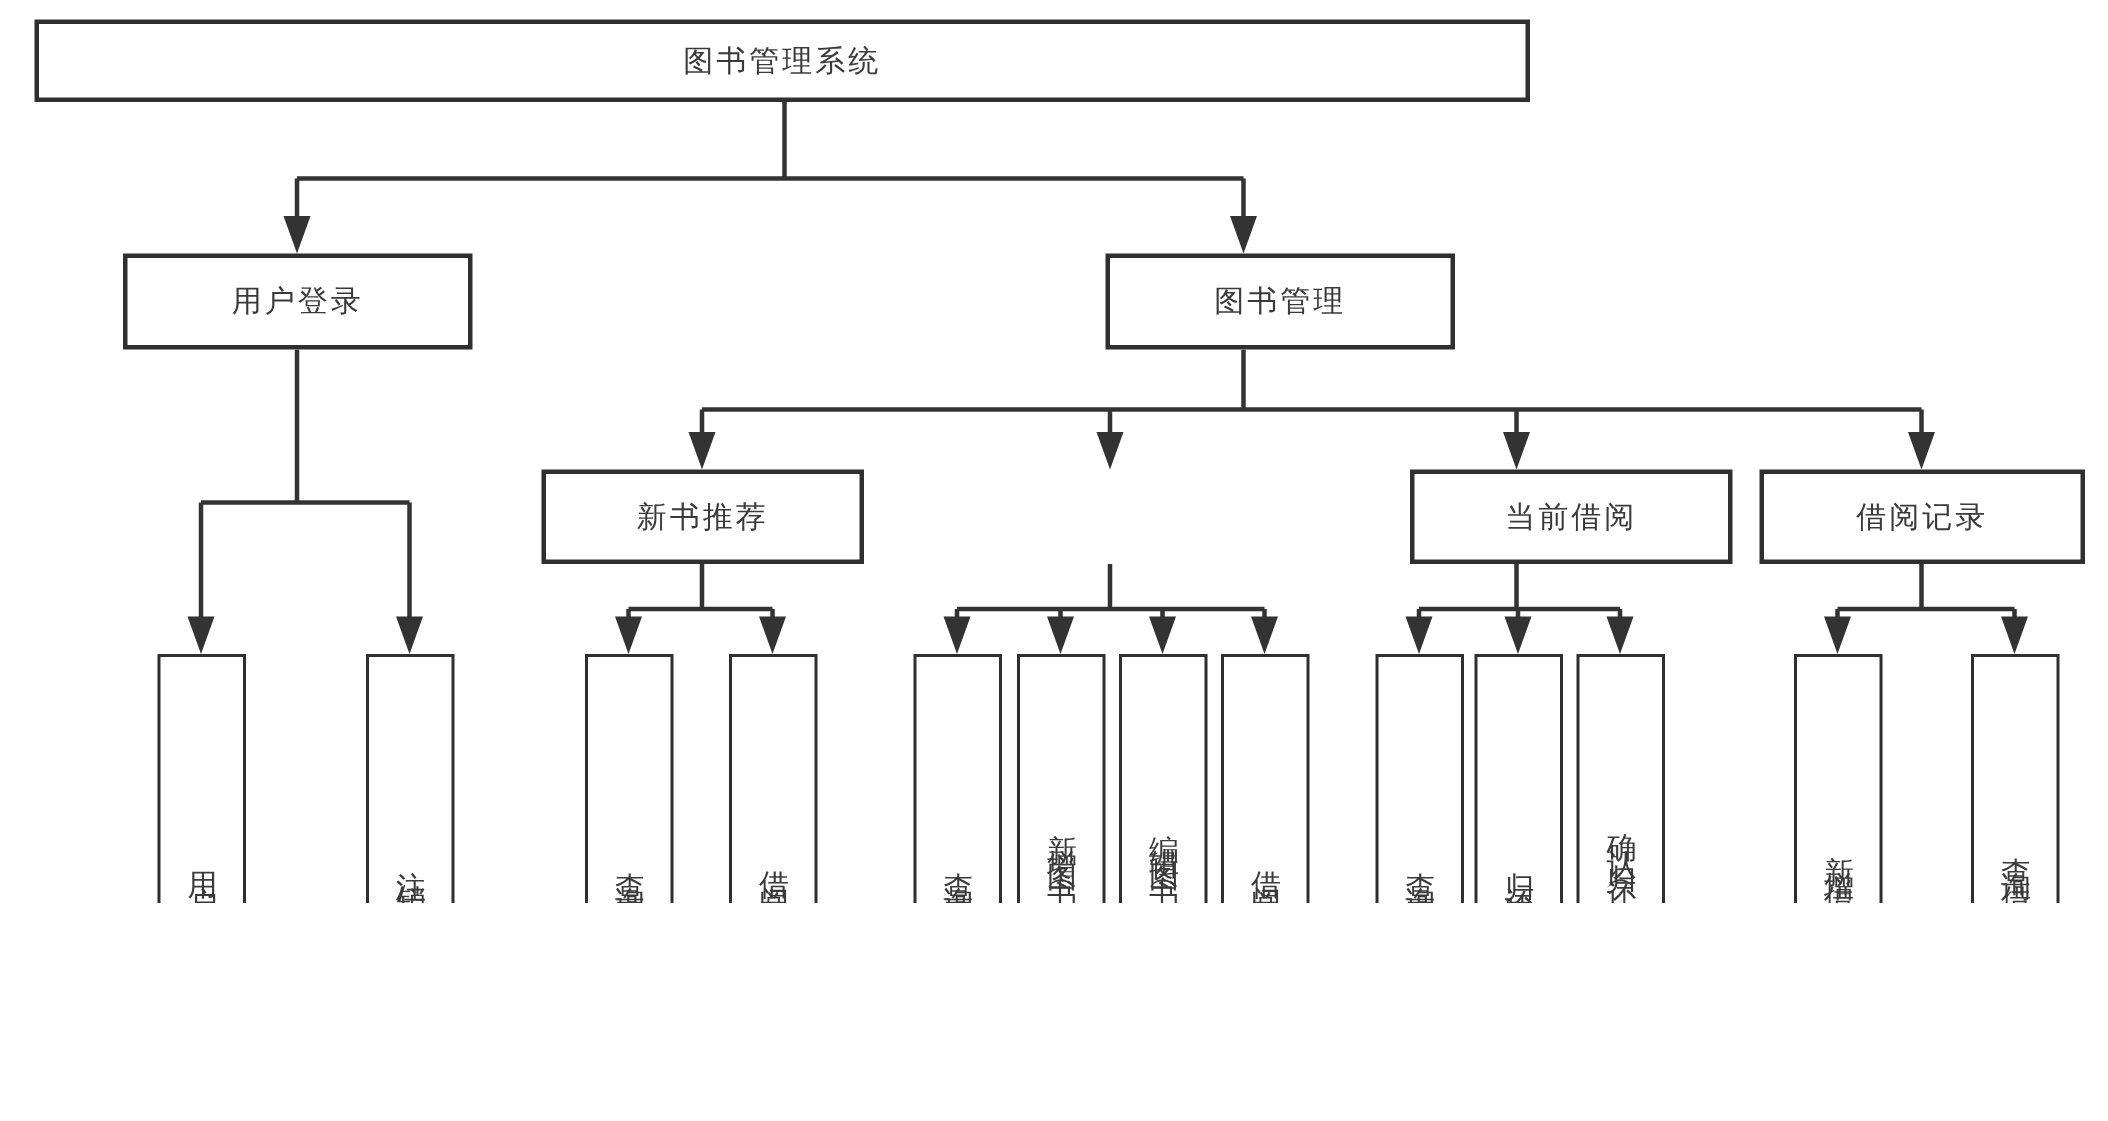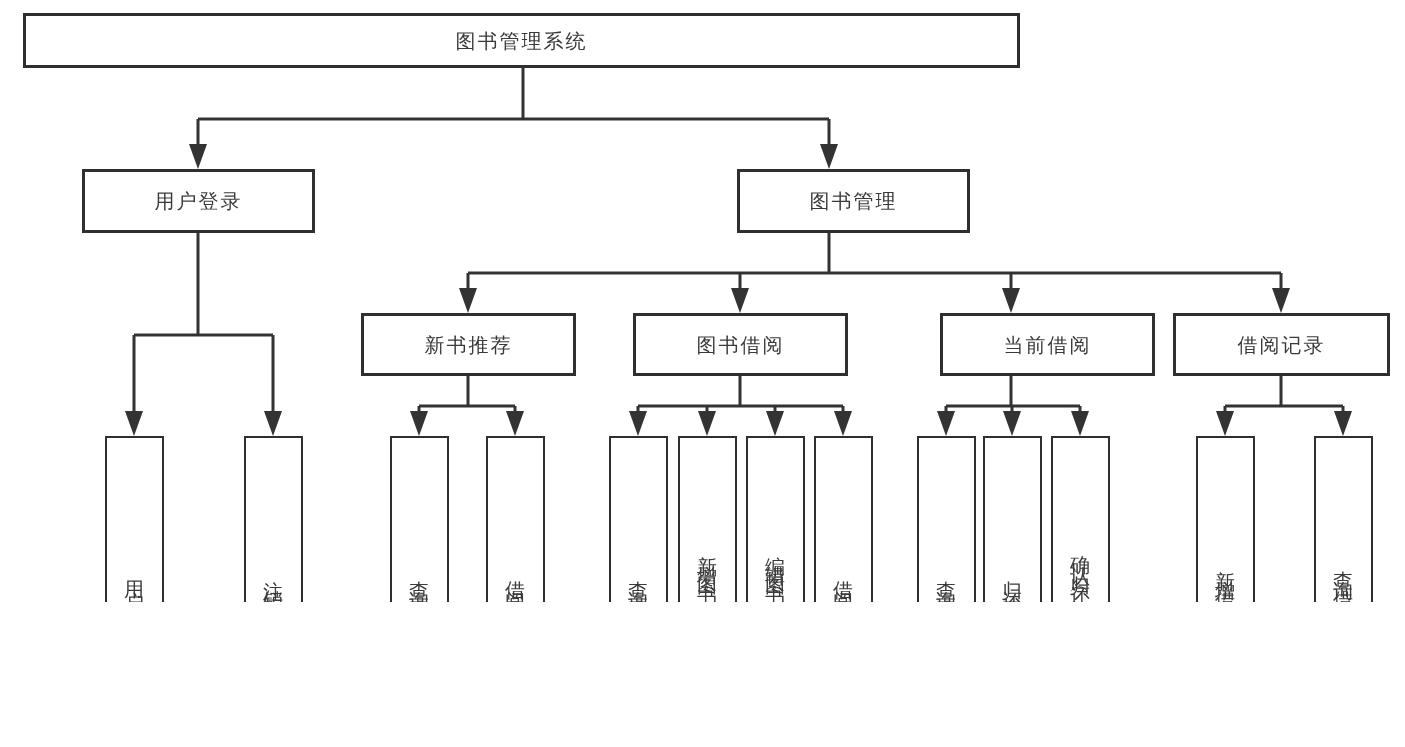--- a/index.html
+++ b/index.html
@@ -105,21 +105,20 @@
     <path class="arw" d="M1216 411h18L1225 436z"></path>
     <path class="arw" d="M1334 411h18L1343 436z"></path>
   </svg>
 
   <div class="box b-root">图书管理系统</div>
 
   <div class="box b-ul">用户登录</div>
   <div class="box b-bm">图书管理</div>
 
   <div class="box b-nb">新书推荐</div>
-  <div class="box b-bb">图书借阅</div>
   <div class="box b-cb">当前借阅</div>
   <div class="box b-br">借阅记录</div>
 
   <div class="box leaf l-ul">用户登录</div>
   <div class="box leaf l-lo">注销登录</div>
 
   <div class="box leaf l-nbq">查询图书</div>
   <div class="box leaf l-nbb">借阅图书</div>
 
   <div class="box leaf l-bbq">查询图书</div>

